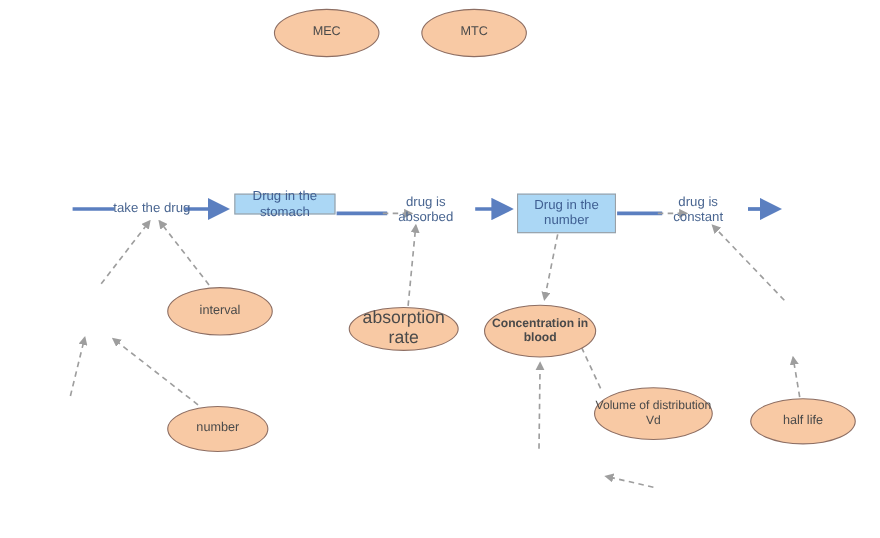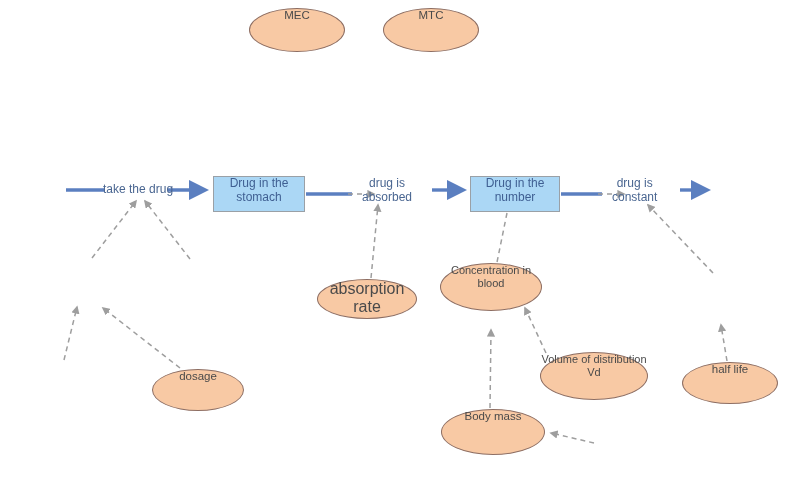--- a/index.html
+++ b/index.html
@@ -19,21 +19,21 @@
     position: absolute;
     left: 0;
     top: 0;
     width: 800px;
     height: 489px;
   }
   .node {
     position: absolute;
     box-sizing: border-box;
     display: flex;
-    align-items: flex-start;
+    align-items: center;
     justify-content: center;
     text-align: center;
     line-height: 1.15;
   }
   .ellipse {
     border-radius: 50%;
     background: #f8c9a4;
     border: 1.4px solid #8d6e63;
     color: #4a4a4a;
     font-size: 11.5px;
@@ -133,51 +133,51 @@
     </g>
   </svg>
 
   <div class="node ellipse" style="left:249px; top:8px; width:96px; height:44px;">
     <span>MEC</span>
   </div>
   <div class="node ellipse" style="left:383px; top:8px; width:96px; height:44px;">
     <span>MTC</span>
   </div>
 
-  <div class="node process-box" style="left:213px; top:176px; width:92px; height:36px;">
+  <div class="node process-box" style="left:213px; top:176px; width:92px; height:19px;">
     <span>Drug in the stomach</span>
   </div>
   <div class="node process-box" style="left:470px; top:176px; width:90px; height:36px;">
     <span>Drug in the number</span>
   </div>
 
   <div class="flow-label" style="left:103px; top:183px;">
     <span>take the drug</span>
   </div>
   <div class="flow-label" style="left:362px; top:177px;">
     <div>drug is</div>
     <div>absorbed</div>
   </div>
   <div class="flow-label" style="left:612px; top:177px;">
     <div>drug is</div>
     <div>constant</div>
   </div>
 
+  <div class="node ellipse" style="left:152px; top:261px; width:96px; height:44px;">
+    <span>interval</span>
+  </div>
   <div class="node ellipse" style="left:152px; top:369px; width:92px; height:42px;">
-    <span>dosage</span>
+    <span>number</span>
   </div>
   <div class="node ellipse" style="left:317px; top:279px; width:100px; height:40px; font-size:16px;">
     <span>absorption rate</span>
   </div>
-  <div class="node ellipse two-line" style="left:440px; top:263px; width:102px; height:48px;">
+  <div class="node ellipse two-line" style="left:440px; top:277px; width:102px; height:48px;font-weight:bold;">
     <span>Concentration in blood</span>
   </div>
   <div class="node ellipse two-line" style="left:540px; top:352px; width:108px; height:48px;">
     <span>Volume of distribution Vd</span>
-  </div>
-  <div class="node ellipse" style="left:441px; top:409px; width:104px; height:46px;">
-    <span>Body mass</span>
   </div>
   <div class="node ellipse" style="left:682px; top:362px; width:96px; height:42px;">
     <span>half life</span>
   </div>
 
 </div>
 
 </body></html>

